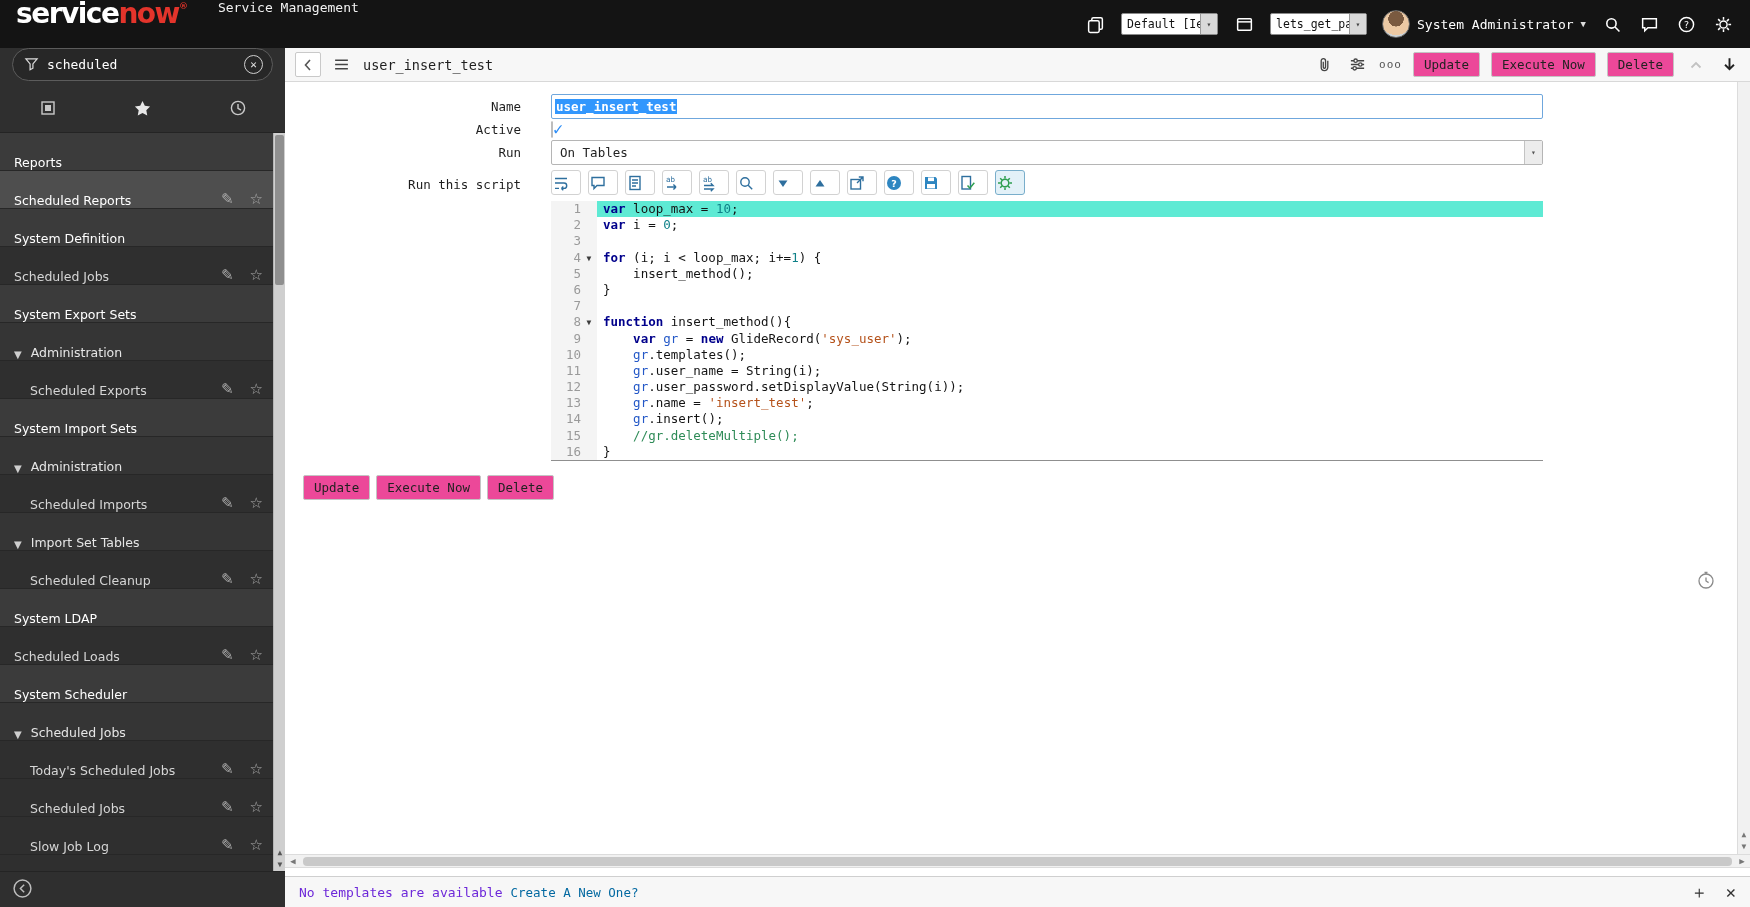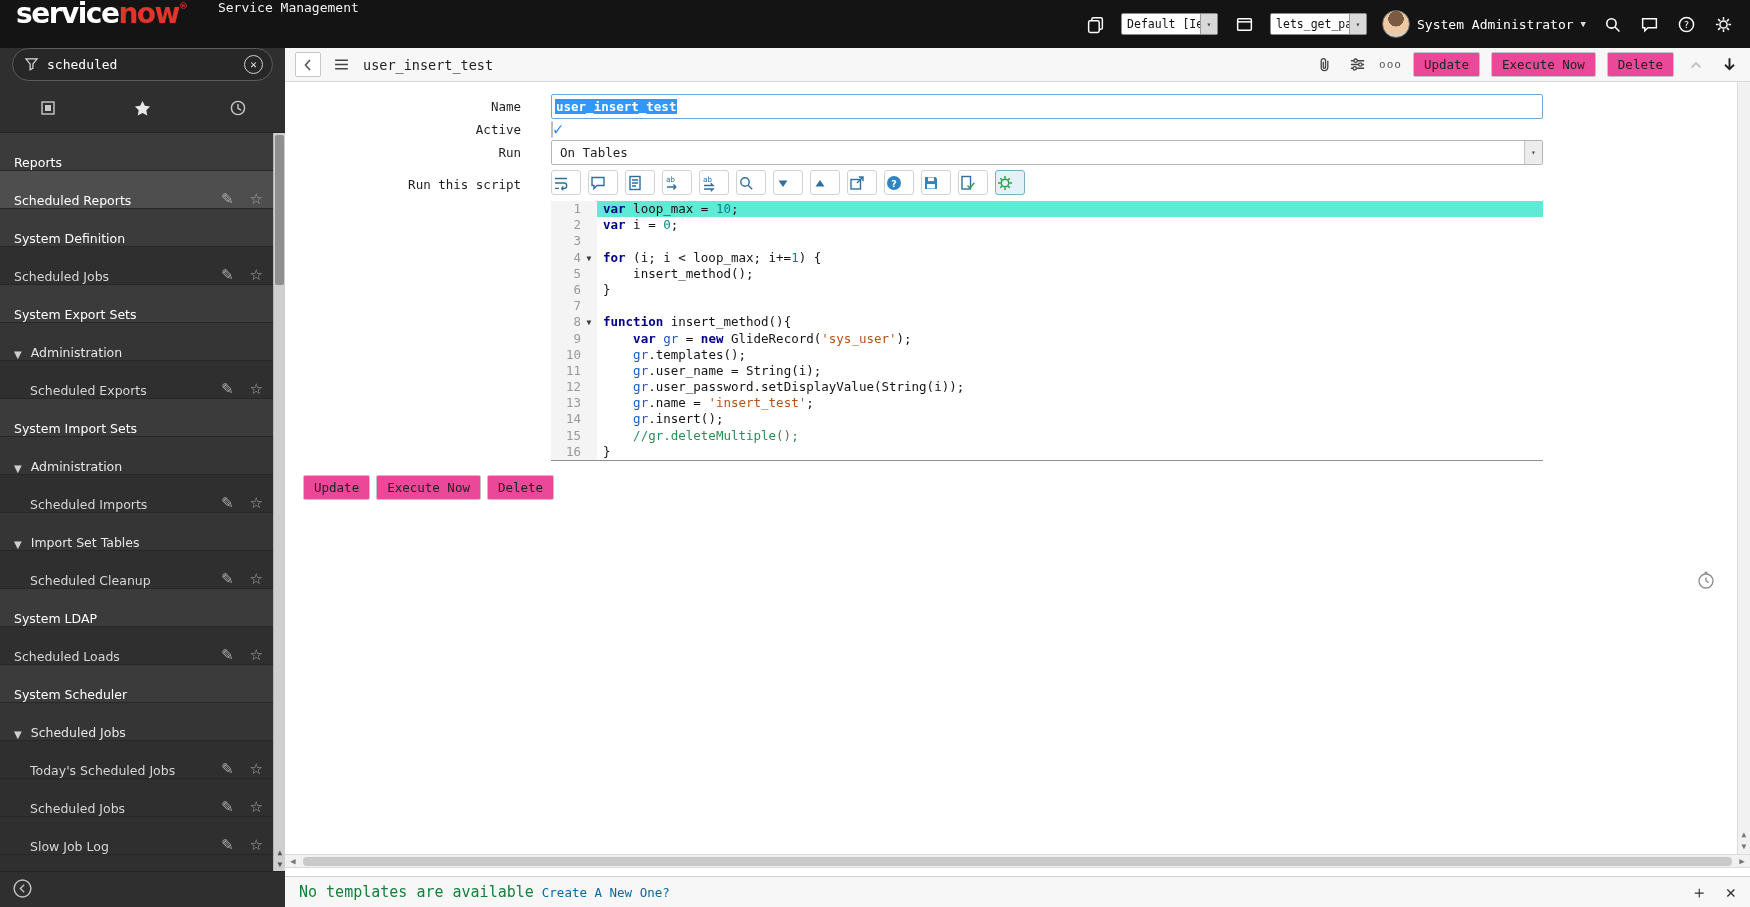--- a/index.html
+++ b/index.html
@@ -94,21 +94,21 @@
   .timer-widget { position:absolute; right:34px; top:488px; cursor:pointer; }
 
   
   .v-scroll { position:absolute; right:0; top:34px; bottom:53px; width:13px; background:#f1f1f1; border-left:1px solid #dcdcdc; }
   .v-scroll .varr { position:absolute; left:0; width:12px; height:12px; text-align:center; font-size:8px; color:#777; line-height:12px; }
   .h-scroll { height:14px; background:#f1f1f1; border-top:1px solid #dcdcdc; border-bottom:1px solid #dcdcdc; display:flex; align-items:center; flex:none; }
   .h-scroll .harr { width:16px; text-align:center; font-size:9px; color:#777; cursor:pointer; }
   .h-scroll .hthumb { flex:1; height:9px; background:#c9c9c9; border-radius:4px; margin:0 2px; }
   .spacer { height:8px; flex:none; background:#fff; }
   .template-bar { height:31px; background:#f7f7f7; border-top:1px solid #cfcfcf; display:flex; align-items:center; padding:0 14px; gap:8px; flex:none; }
-  .template-bar .msg { font-size:15px; color:#15803d; }
+  .template-bar .msg { font-size:13px; color:#6d28d9; }
   .template-bar a { color:#0369a1; text-decoration:none; font-size:12.5px; cursor:pointer; }
   .tmpl-actions { margin-left:auto; display:flex; align-items:center; gap:18px; }
   .tmpl-btn { font-size:17px; color:#333; cursor:pointer; line-height:1; }
 </style>
 </head>
 <body>
 
 <header class="top-header">
   <div class="logo">
     <span class="svc">service</span>

